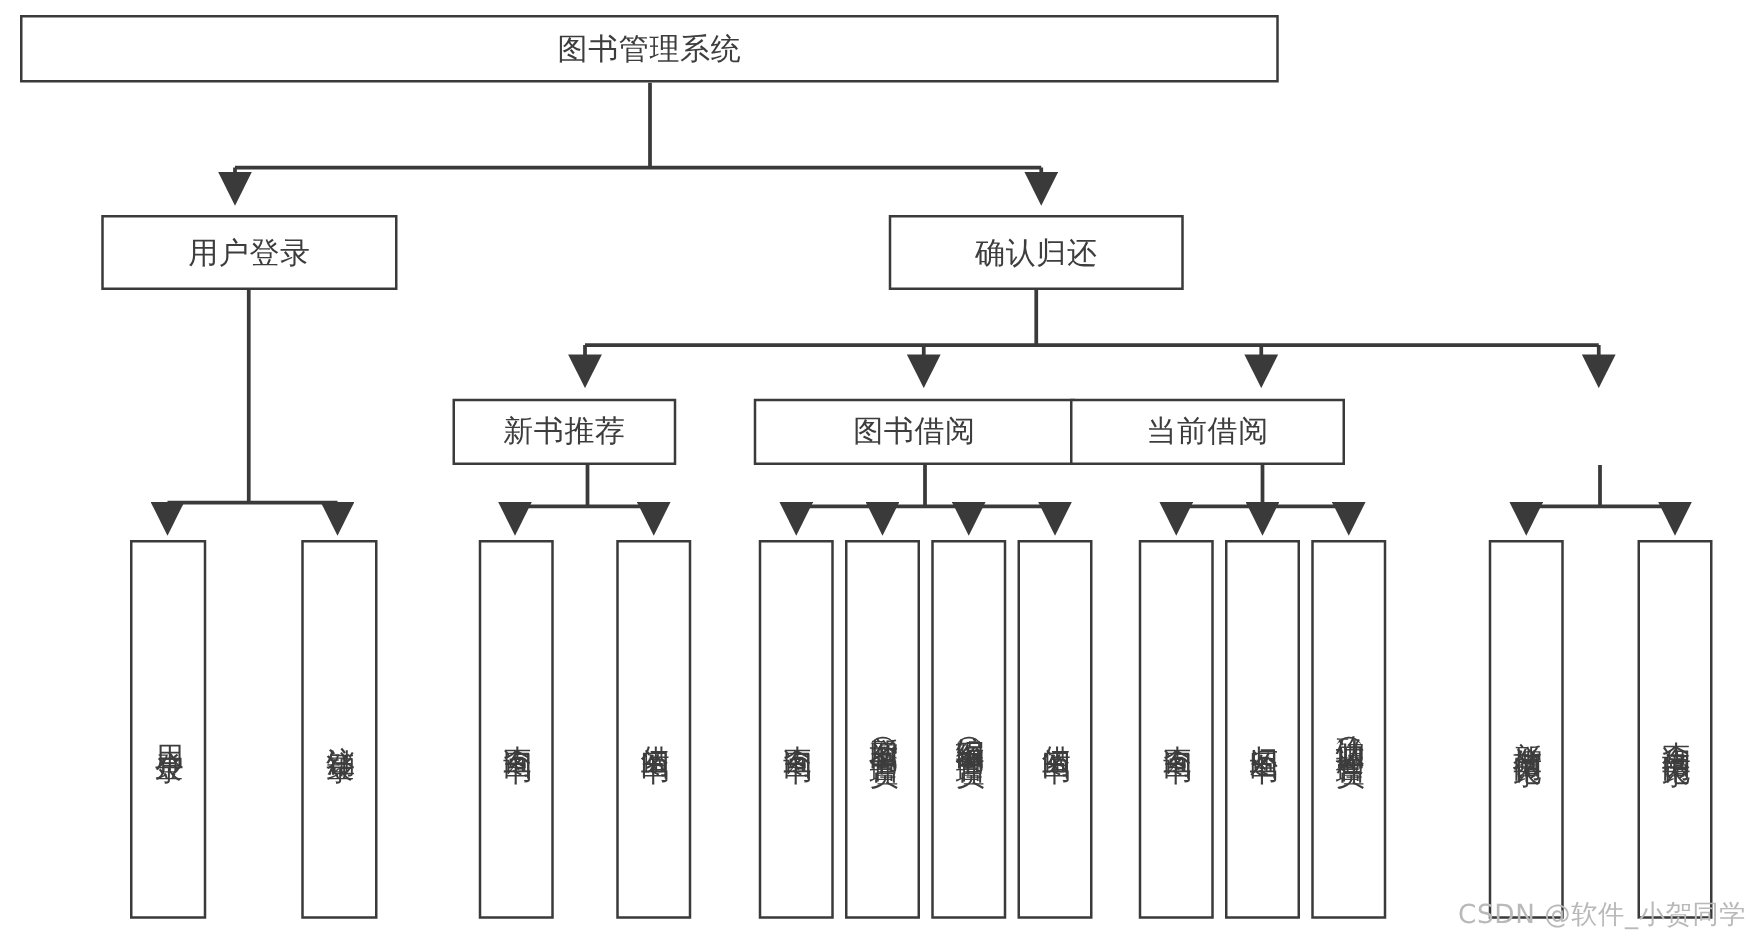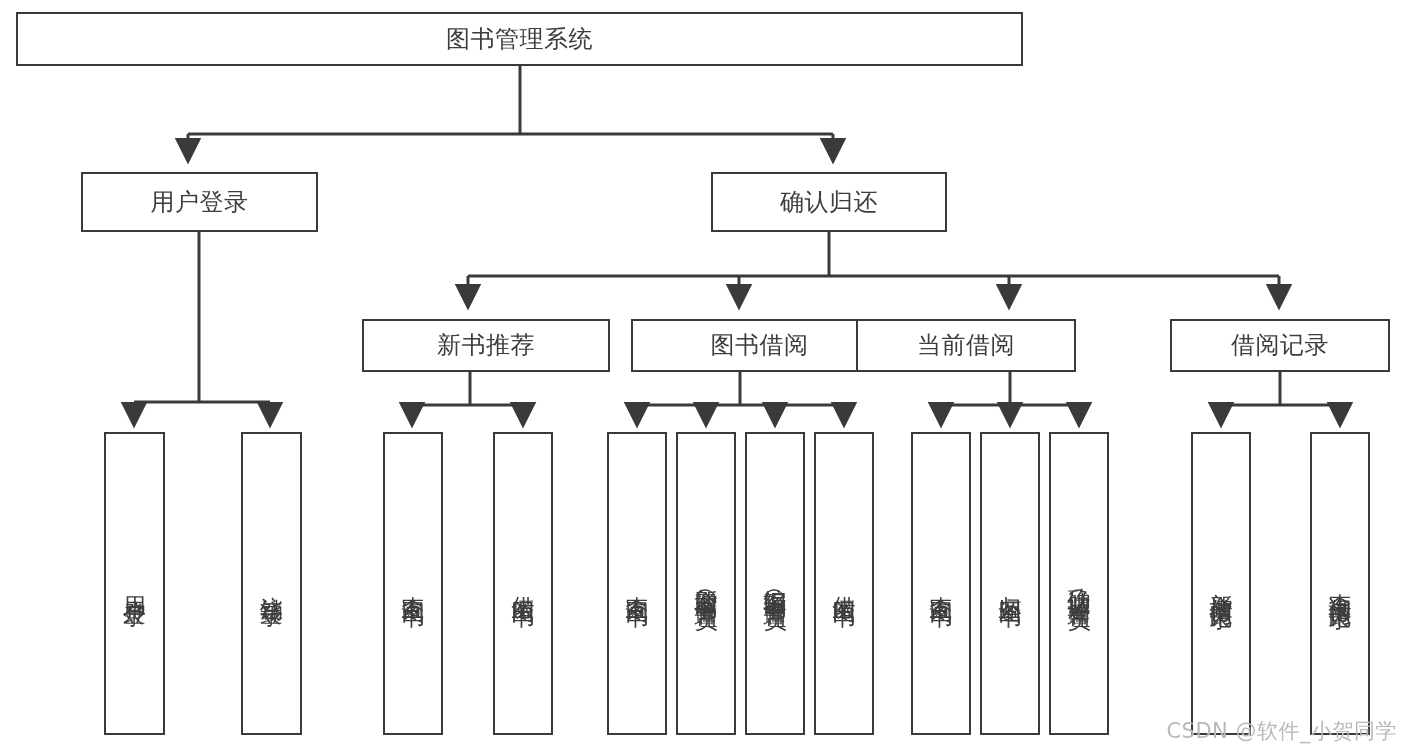--- a/index.html
+++ b/index.html
@@ -124,31 +124,28 @@
     <span class="label">图书管理系统</span>
   </div>
 
   <div class="node horiz" style="left:81px; top:172px; width:237px; height:60px;">
     <span class="label">用户登录</span>
   </div>
   <div class="node horiz" style="left:711px; top:172px; width:236px; height:60px;">
     <span class="label">确认归还</span>
   </div>
 
-  <div class="node horiz" style="left:362px; top:319px; width:248px; height:53px;">
+  <div class="node horiz" style="left:362px; top:319px; width:179px; height:53px;">
     <span class="label">新书推荐</span>
   </div>
-  <div class="node horiz" style="left:631px; top:319px; width:257px; height:53px;">
+  <div class="node horiz" style="left:603px; top:319px; width:257px; height:53px;">
     <span class="label">图书借阅</span>
   </div>
   <div class="node horiz" style="left:856px; top:319px; width:220px; height:53px;">
     <span class="label">当前借阅</span>
-  </div>
-  <div class="node horiz" style="left:1170px; top:319px; width:220px; height:53px;">
-    <span class="label">借阅记录</span>
   </div>
 
   <div class="node leaf" style="left:104px; top:432px; width:61px; height:303px;">
     <span class="label">用户登录</span>
   </div>
   <div class="node leaf" style="left:241px; top:432px; width:61px; height:303px;">
     <span class="label">注销登录</span>
   </div>
 
   <div class="node leaf" style="left:383px; top:432px; width:60px; height:303px;">

